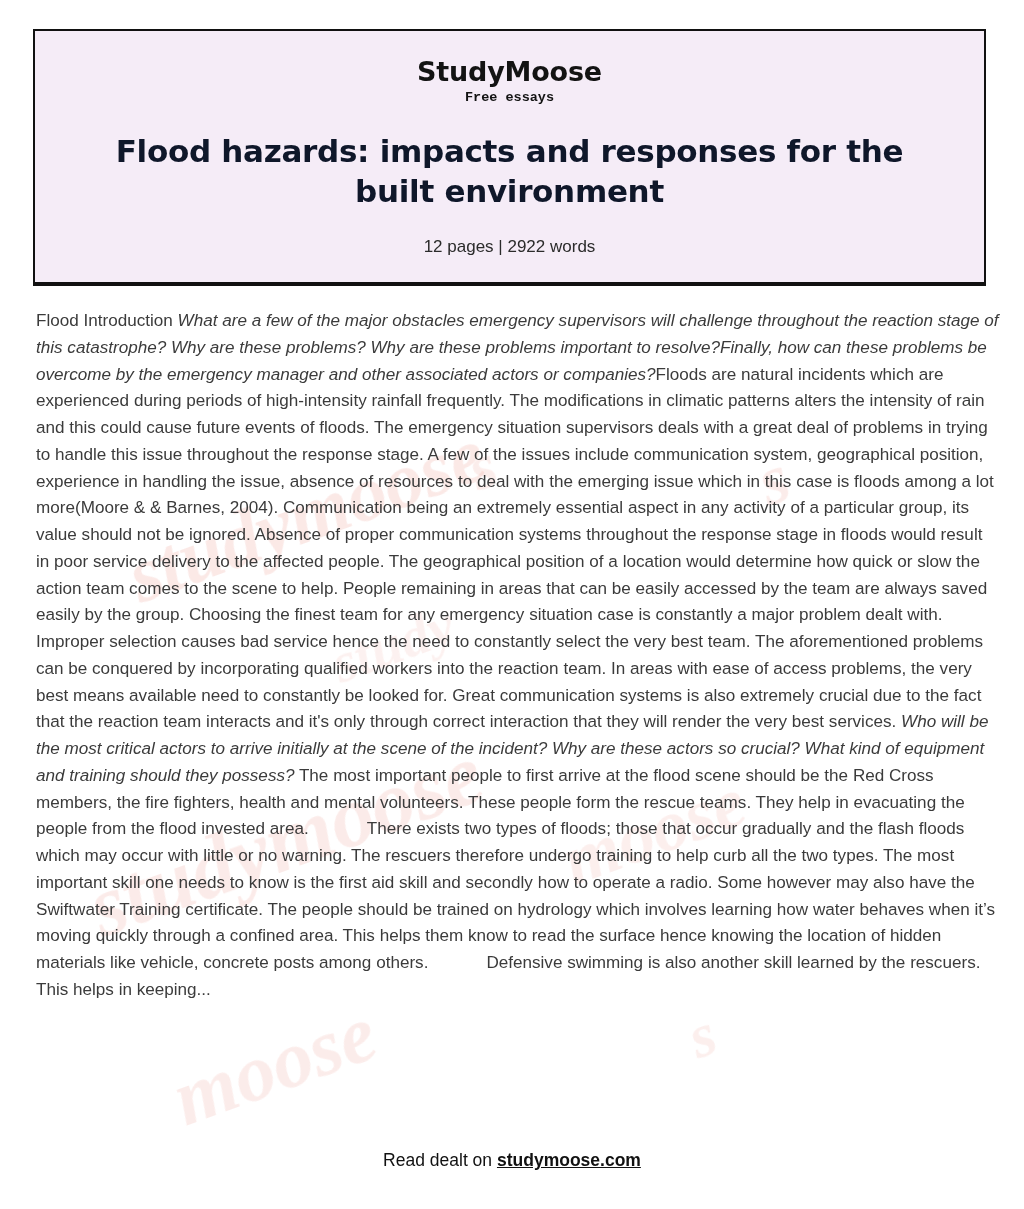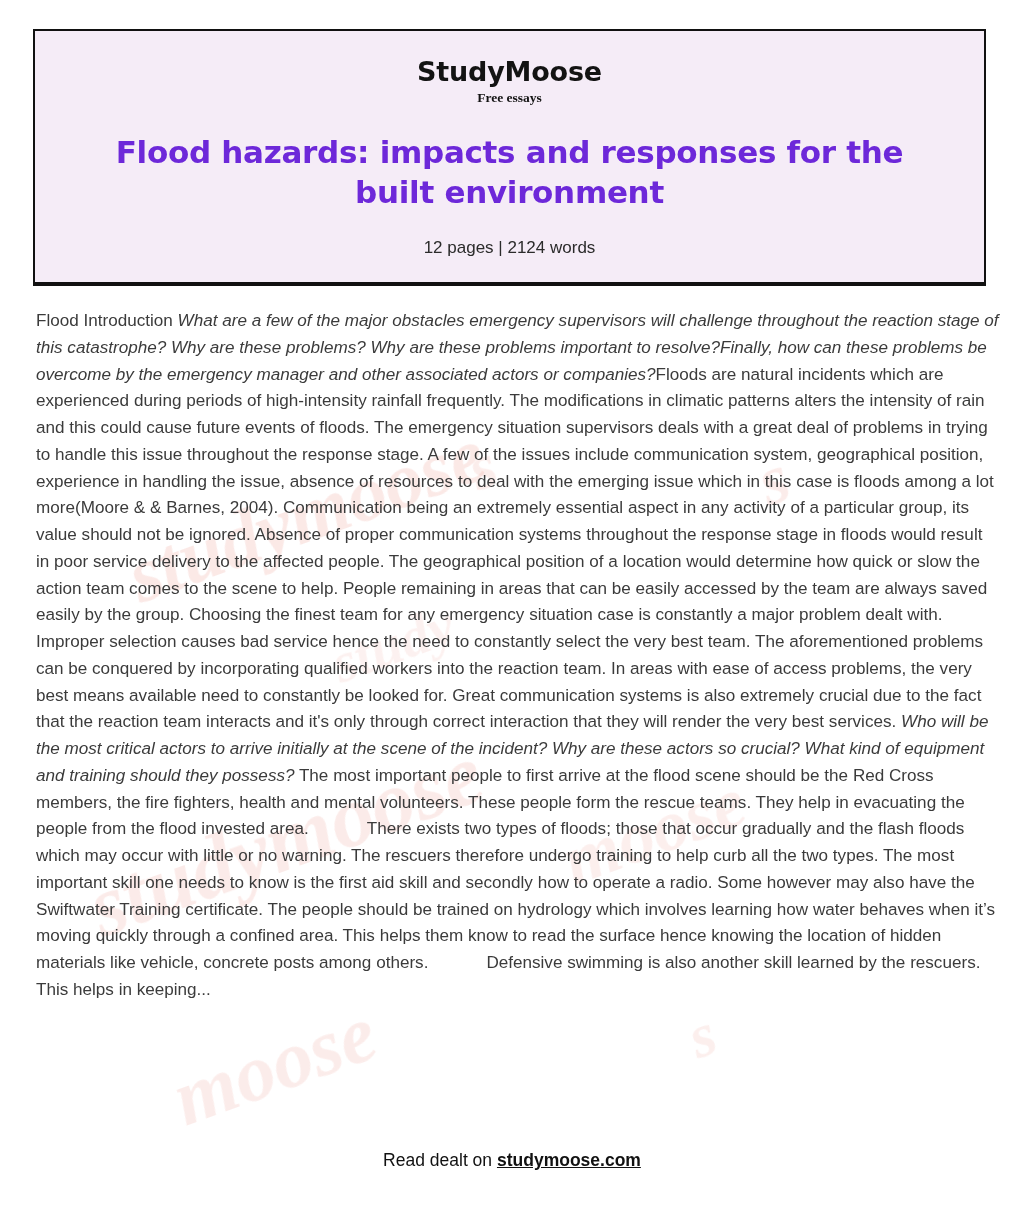--- a/index.html
+++ b/index.html
@@ -61,32 +61,32 @@
   }
   .brand-name {
     font-family: "DejaVu Sans", sans-serif;
     font-weight: bold;
     font-size: 27px;
     color: #131313;
     letter-spacing: -0.2px;
     line-height: 1.1;
   }
   .brand-tagline {
-    font-family: Liberation Serif, serif;
+    font-family: Liberation Mono, monospace;
     font-weight: bold;
     font-size: 13.5px;
     color: #131313;
     margin-top: 3px;
   }
   .essay-title {
     font-family: "DejaVu Sans", sans-serif;
     font-weight: bold;
     font-size: 31px;
     line-height: 1.31;
-    color: #6d28d9;
+    color: #0f172a;
     text-align: center;
     margin: 26px 40px 0 40px;
     letter-spacing: -0.3px;
     max-width: 880px;
   }
   .essay-meta {
     margin-top: 25px;
     font-size: 17px;
     color: #2b2b2b;
     font-family: "Liberation Sans", sans-serif;
@@ -139,20 +139,20 @@
   <div class="wm wm-e">moose</div>
   <div class="wm wm-f">moose</div>
   <div class="wm wm-g">s</div>
   <div class="wm wm-h">study</div>
 </div>
 
 <div class="header-card">
   <div class="brand-name">StudyMoose</div>
   <div class="brand-tagline">Free essays</div>
   <h1 class="essay-title">Flood hazards: impacts and responses for the built environment</h1>
-  <div class="essay-meta">12 pages | 2124 words</div>
+  <div class="essay-meta">12 pages | 2922 words</div>
 </div>
 
 <div class="essay-body"><span>Flood Introduction </span><span class="q">What are a few of the major obstacles emergency supervisors will challenge throughout the reaction stage of this catastrophe? Why are these problems? Why are these problems important to resolve?Finally, how can these problems be overcome by the emergency manager and other associated actors or companies?</span><span>Floods are natural incidents which are experienced during periods of high-intensity rainfall frequently. The modifications in climatic patterns alters the intensity of rain and this could cause future events of floods. The emergency situation supervisors deals with a great deal of problems in trying to handle this issue throughout the response stage. A few of the issues include communication system, geographical position, experience in handling the issue, absence of resources to deal with the emerging issue which in this case is floods among a lot more(Moore &amp; &amp; Barnes, 2004). Communication being an extremely essential aspect in any activity of a particular group, its value should not be ignored. Absence of proper communication systems throughout the response stage in floods would result in poor service delivery to the affected people. The geographical position of a location would determine how quick or slow the action team comes to the scene to help. People remaining in areas that can be easily accessed by the team are always saved easily by the group. Choosing the finest team for any emergency situation case is constantly a major problem dealt with. Improper selection causes bad service hence the need to constantly select the very best team. The aforementioned problems can be conquered by incorporating qualified workers into the reaction team. In areas with ease of access problems, the very best means available need to constantly be looked for. Great communication systems is also extremely crucial due to the fact that the reaction team interacts and it's only through correct interaction that they will render the very best services. </span><span class="q">Who will be the most critical actors to arrive initially at the scene of the incident? Why are these actors so crucial? What kind of equipment and training should they possess?</span><span> The most important people to first arrive at the flood scene should be the Red Cross members, the fire fighters, health and mental volunteers. These people form the rescue teams. They help in evacuating the people from the flood invested area.</span><span class="gap"></span><span>There exists two types of floods; those that occur gradually and the flash floods which may occur with little or no warning. The rescuers therefore undergo training to help curb all the two types. The most important skill one needs to know is the first aid skill and secondly how to operate a radio. Some however may also have the Swiftwater Training certificate. The people should be trained on hydrology which involves learning how water behaves when it’s moving quickly through a confined area. This helps them know to read the surface hence knowing the location of hidden materials like vehicle, concrete posts among others.</span><span class="gap"></span><span>Defensive swimming is also another skill learned by the rescuers. This helps in keeping...</span></div>
 
 <div class="read-more">
   <span>Read dealt on </span><a class="domain" href="#">studymoose.com</a>
 </div>
 
 </body></html>

